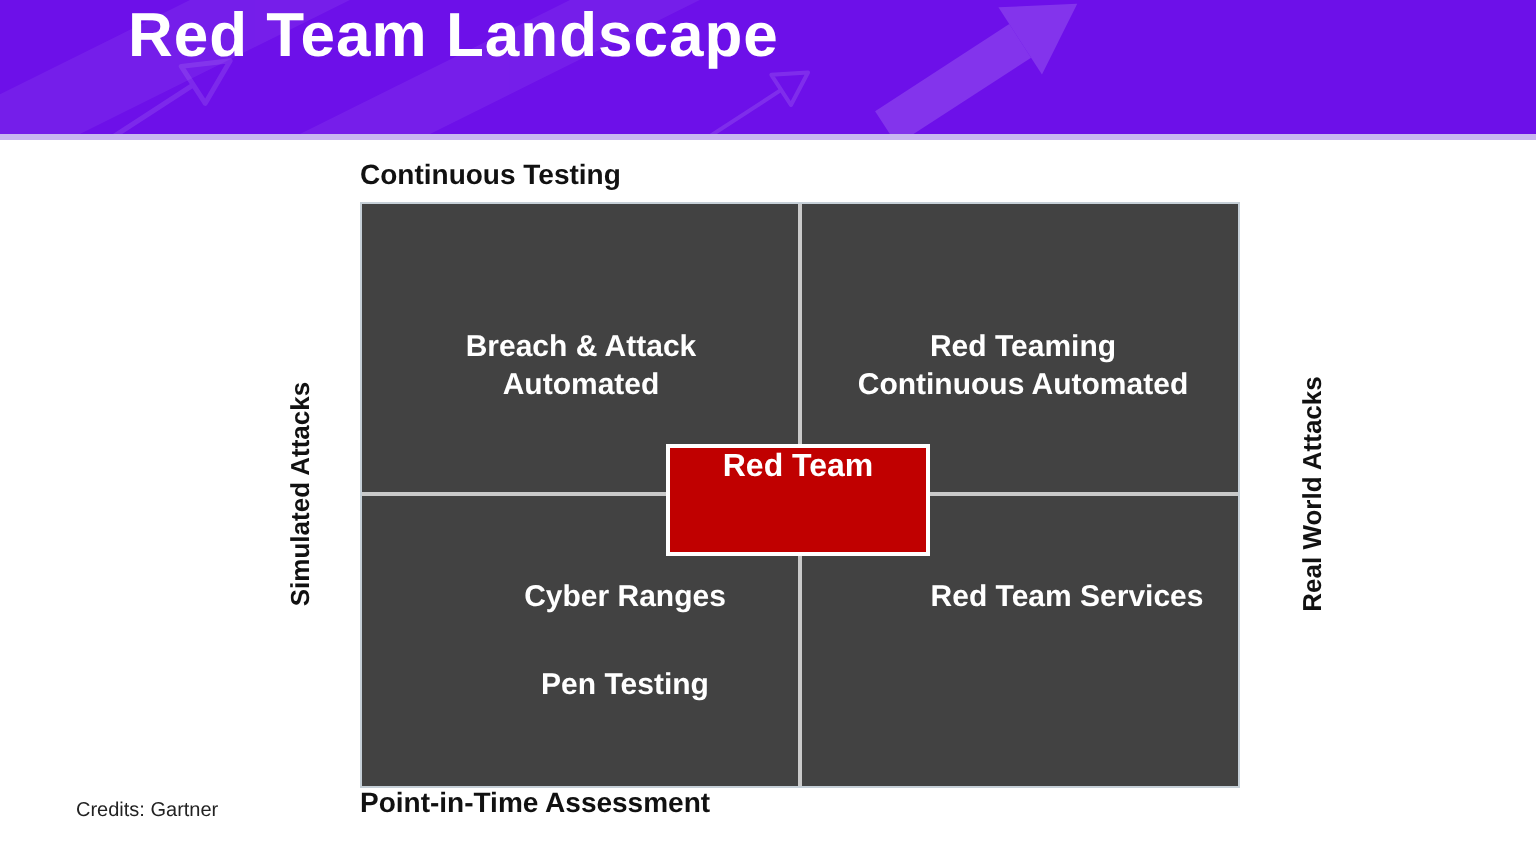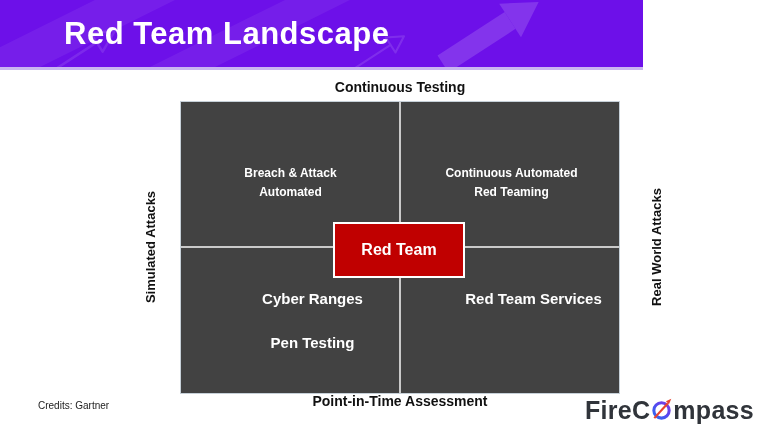--- a/index.html
+++ b/index.html
@@ -1,53 +1,53 @@
 <!DOCTYPE html>
 <html><head>
 <meta charset="utf-8">
 <style>
   html,body{margin:0;padding:0;background:#ffffff;}
   .page{position:relative;width:768px;height:432px;background:#ffffff;overflow:hidden;
         font-family:"Liberation Sans","DejaVu Sans",sans-serif;}
 
   
-  .header{position:absolute;left:0;top:0;width:643px;height:67px;background:#6D10E9;
-          border-bottom:3px solid #c9b6f0;display:flex;align-items:center;}
+  .header{position:absolute;left:0;top:0;width:768px;height:67px;background:#6D10E9;
+          border-bottom:3px solid #c9b6f0;display:flex;}
   .header .deco{position:absolute;left:0;top:0;pointer-events:none;}
   .header-title{position:relative;margin-left:64px;color:#ffffff;font-size:31px;
                 font-weight:800;letter-spacing:.5px;z-index:2;}
 
   
-  .axis-top,.axis-bottom{position:absolute;left:180px;width:440px;text-align:center;
+  .axis-top,.axis-bottom{position:absolute;left:180px;width:440px;
           font-size:14px;font-weight:700;color:#111111;}
   .axis-top{top:79px;}
   .axis-bottom{top:393px;}
   .axis-left,.axis-right{position:absolute;font-size:13px;font-weight:700;color:#111111;
           white-space:nowrap;transform:translate(-50%,-50%) rotate(-90deg);}
   .axis-left{left:150px;top:247px;}
   .axis-right{left:656px;top:247px;}
 
   .qbox{position:absolute;left:180px;top:101px;width:440px;height:293px;
         background:#424242;border:1px solid #c6d0d8;box-sizing:border-box;}
   .divider-v{position:absolute;left:218px;top:0;width:2px;height:100%;background:#c9c9c9;}
   .divider-h{position:absolute;left:0;top:144px;width:100%;height:2px;background:#c9c9c9;}
 
   .q-label{position:absolute;width:219px;text-align:center;color:#ffffff;
-           font-size:12px;font-weight:700;line-height:19px;}
+           font-size:15px;font-weight:700;line-height:19px;}
   .q-label span{display:block;}
   .tl{left:0;top:62px;}
   .tr{left:221px;top:62px;}
   .q-item{position:absolute;width:263px;text-align:center;color:#ffffff;
           font-size:15px;font-weight:700;line-height:19px;}
   .bl-1{left:0;top:187px;}  .bl-2{left:0;top:231px;}
   .br-1{left:221px;top:187px;} .br-2{left:221px;top:231px;}
 
   .center-box{position:absolute;left:333px;top:222px;width:132px;height:56px;
         background:#C00000;border:2px solid #ffffff;box-sizing:border-box;
-        display:flex;flex-direction:column;justify-content:center;z-index:3;}
+        display:flex;justify-content:center;z-index:3;}
   .center-box span{display:block;text-align:center;color:#ffffff;
         font-size:16px;font-weight:700;line-height:20px;}
 
   
   .credits{position:absolute;left:38px;top:400px;font-size:10px;color:#222222;}
   .logo{position:absolute;right:14px;top:396px;font-size:25px;font-weight:600;
         color:#30343a;letter-spacing:.3px;display:flex;align-items:center;}
   .logo .compass{display:inline-block;margin:0 0px;position:relative;top:2px;}
 </style>
 </head>
@@ -85,47 +85,29 @@
   <div class="qbox">
     <div class="divider-v"></div>
     <div class="divider-h"></div>
 
     <div class="q-label tl">
       <span>Breach &amp; Attack</span>
       <span>Automated</span>
     </div>
 
     <div class="q-label tr">
+      <span>Red Teaming</span>
       <span>Continuous Automated</span>
-      <span>Red Teaming</span>
     </div>
 
     <div class="q-item bl-1">Cyber Ranges</div>
     <div class="q-item bl-2">Pen Testing</div>
     <div class="q-item br-1">Red Team Services</div>
   </div>
 
   <div class="center-box">
     <span>Red Team</span>
   </div>
 
   <div class="credits">Credits: Gartner</div>
 
-  <div class="logo">
-    <span>FireC</span>
-    <span class="compass">
-      <svg width="23" height="23" viewBox="0 0 24 24">
-        <defs>
-          <linearGradient id="cg" x1="0" y1="24" x2="24" y2="0" gradientUnits="userSpaceOnUse">
-            <stop offset="0" stop-color="#1a7cf0"></stop>
-            <stop offset="0.55" stop-color="#5b43ee"></stop>
-            <stop offset="1" stop-color="#a23ad0"></stop>
-          </linearGradient>
-        </defs>
-        <circle cx="12" cy="13" r="8" fill="none" stroke="url(#cg)" stroke-width="3.2"></circle>
-        <path d="M4.5 21 L18.6 5.6" stroke="#e8432f" stroke-width="2.3" fill="none"></path>
-        <path d="M16.6 3.4 L22.2 0.8 L19.8 6.6 Z" fill="#e8432f"></path>
-      </svg>
-    </span>
-    <span>mpass</span>
-  </div>
 
 </div>
 
 </body></html>

